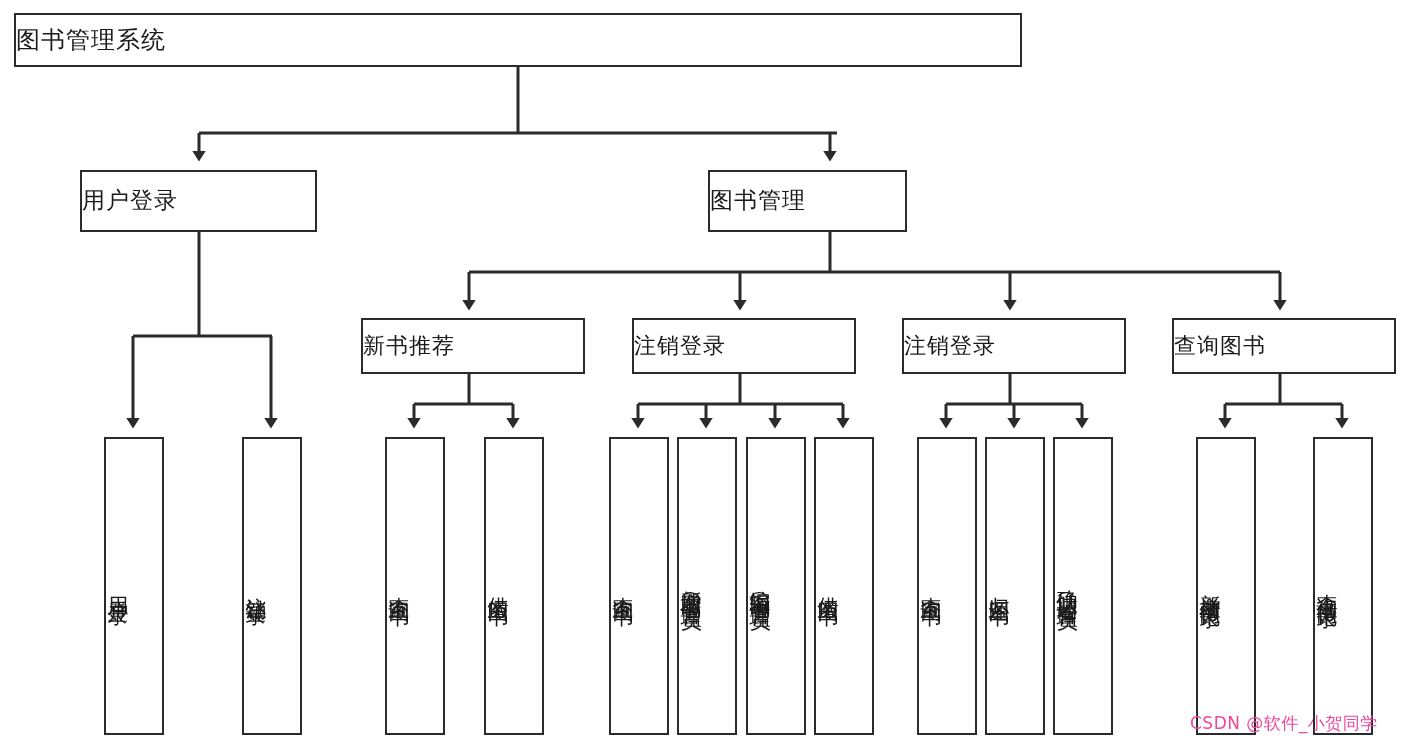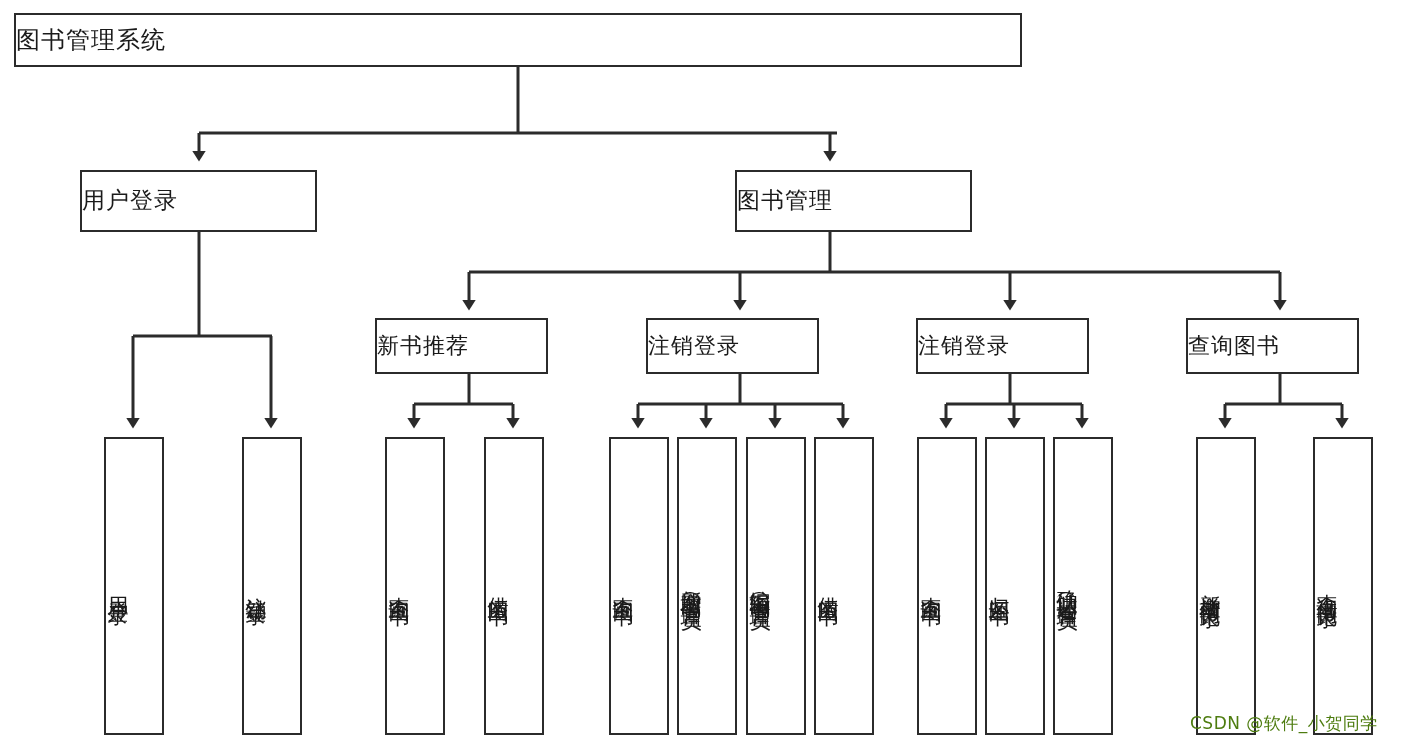--- a/index.html
+++ b/index.html
@@ -12,35 +12,35 @@
         border:2px solid #2b2b2b;display:flex;align-items:center;justify-content:flex-start;
         color:#1a1a1a;}
   .node .lbl{display:block;text-align:center;line-height:1.18;}
 
   .root{left:14px;top:13px;width:1008px;height:54px;}
   .root .lbl{font-size:24px;letter-spacing:1px;}
 
   .lvl1{height:62px;}
   .lvl1 .lbl{font-size:23px;letter-spacing:1px;}
   .n-login{left:80px;top:170px;width:237px;}
-  .n-books{left:735px;top:170px;width:237px;}
+  .n-books{left:708px;top:170px;width:199px;}
 
-  .lvl2{top:318px;height:56px;width:173px;margin-left:14px;}
+  .lvl2{top:318px;height:56px;width:224px;}
   .lvl2 .lbl{font-size:22px;letter-spacing:1px;}
   .n-new{left:361px;}
   .n-borrow{left:632px;}
   .n-current{left:902px;}
   .n-record{left:1172px;}
 
   .leaf{top:437px;height:298px;width:60px;}
   .leaf .lbl{writing-mode:vertical-rl;text-orientation:upright;
              font-size:21px;letter-spacing:3px;line-height:1.1;
              max-height:278px;}
 
-  .watermark{position:absolute;left:1190px;top:712px;font-size:17px;color:#4d7c0f;
+  .watermark{position:absolute;left:1190px;top:712px;font-size:17px;color:#ec4899;
              white-space:nowrap;letter-spacing:0.5px;}
 </style>
 </head>
 <body>
 
 <div id="canvas">
 
   <svg class="links" viewBox="0 0 1405 747" xmlns="http://www.w3.org/2000/svg">
     <defs>
       <marker id="arw" markerWidth="12" markerHeight="14" refX="1.5" refY="7" orient="auto" markerUnits="userSpaceOnUse">

